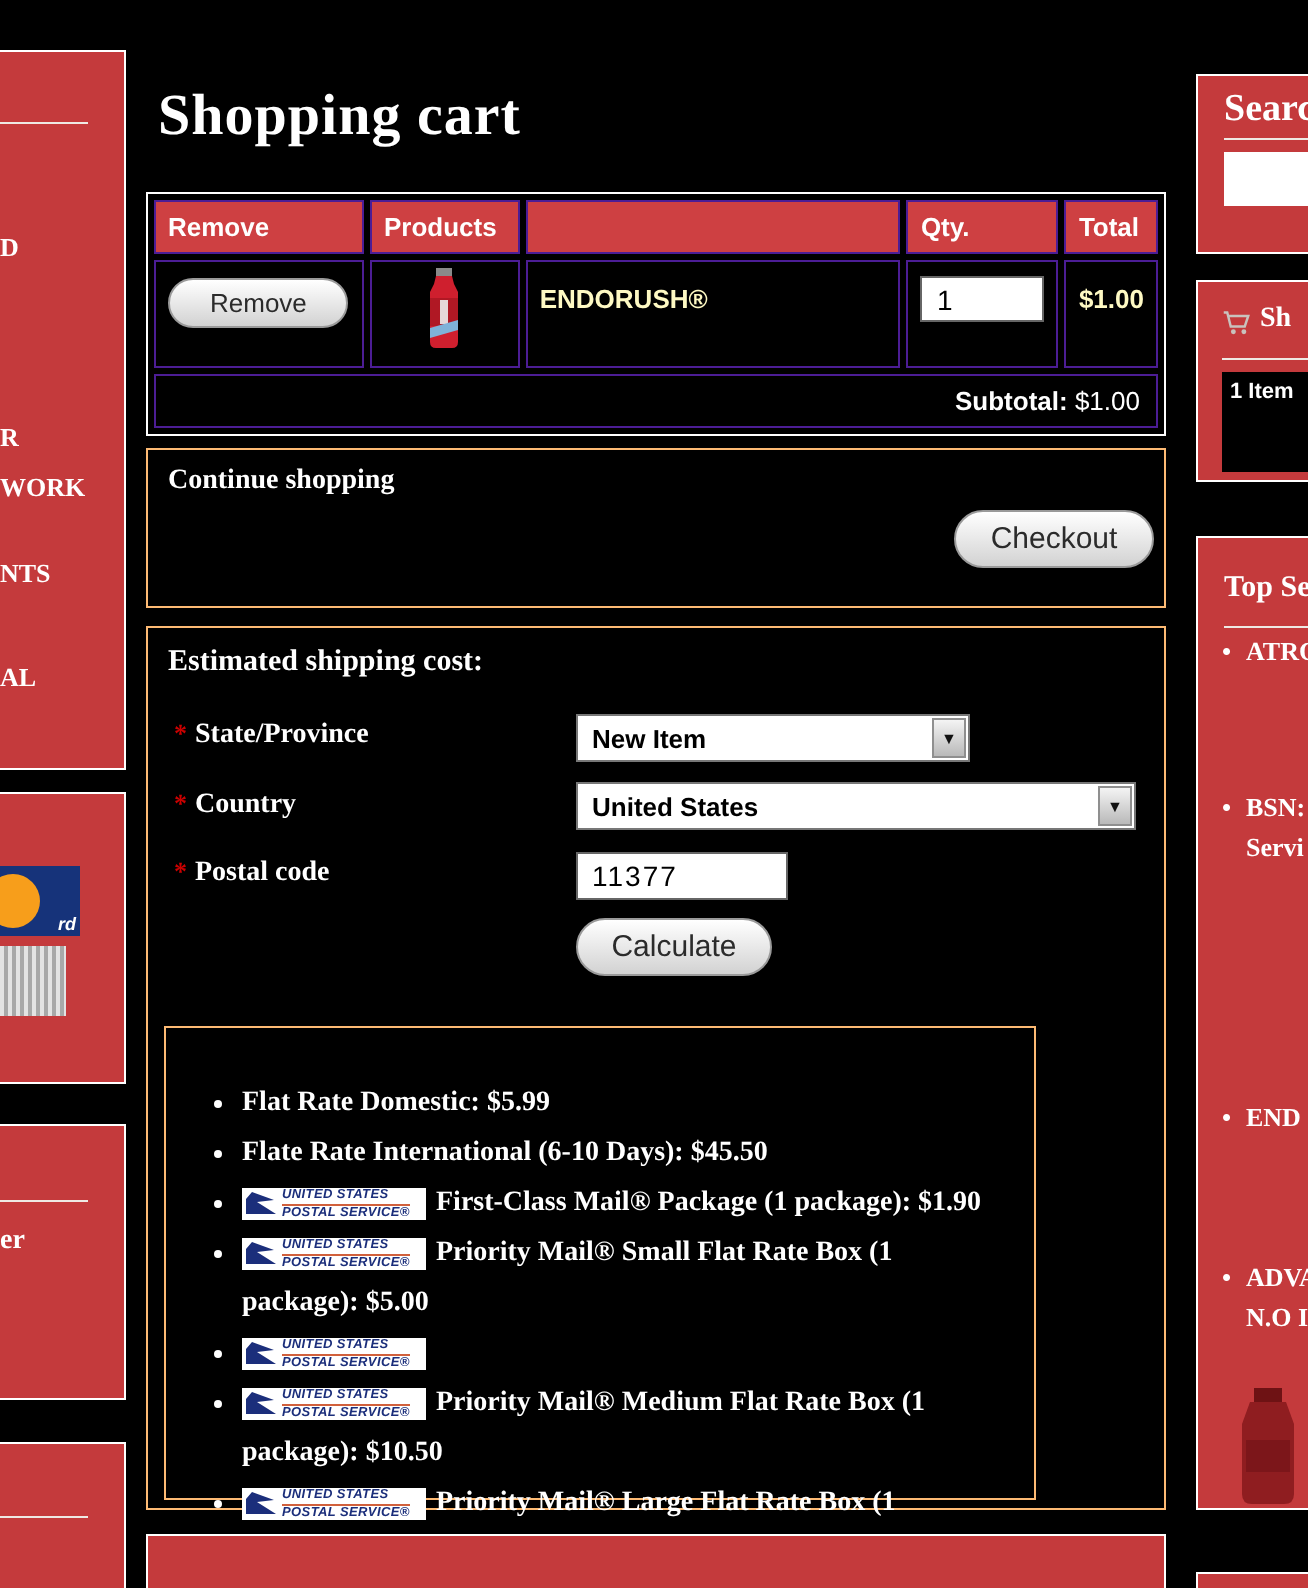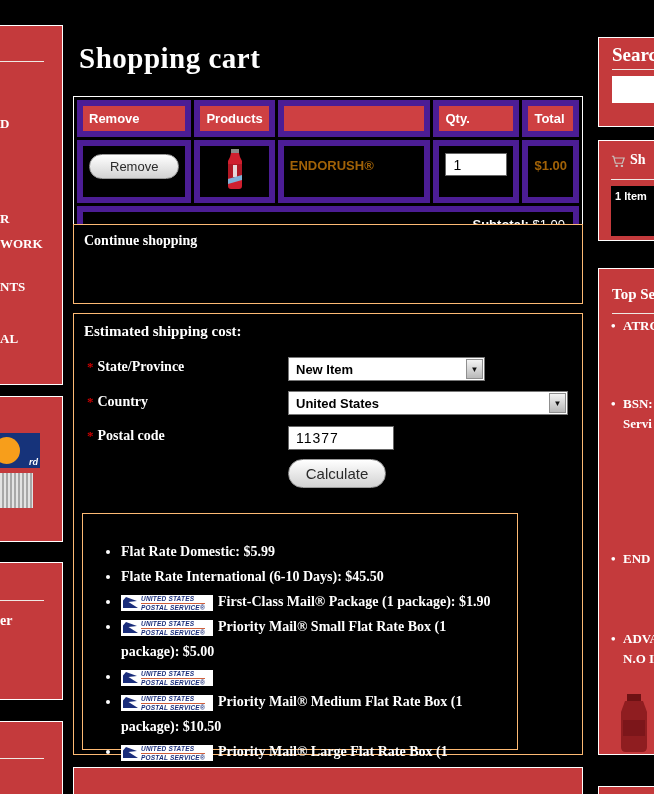--- a/index.html
+++ b/index.html
@@ -13,24 +13,24 @@
 
   
   .pill{display:inline-block;box-sizing:border-box;border-radius:15px;border:1px solid #9a9a9a;
         background:linear-gradient(#ffffff,#d2d2d2);color:#2b2b2b;
         font:15px "Liberation Sans","DejaVu Sans",sans-serif;text-align:center;
         padding:5px 16px;cursor:pointer;box-shadow:0 1px 1px rgba(0,0,0,.5);}
 
   
   table.cart{position:absolute;left:73px;top:96px;width:510px;border-collapse:separate;border-spacing:3px;
              border:1px solid #fff;background:#000;}
-  table.cart td{border:6px solid #4c1d95;box-sizing:border-box;vertical-align:top;}
+  table.cart td{border:1px solid #4c1d95;box-sizing:border-box;vertical-align:top;}
   td.hd{background:#ce4042;color:#fff;font:bold 13px "Liberation Sans",sans-serif;padding:5px 6px;height:26px;}
   td.bd{height:48px;padding:4px 6px;}
-  .cellsans{font:bold 13px "Liberation Sans",sans-serif;color:#a16207;}
+  .cellsans{font:bold 13px "Liberation Sans",sans-serif;color:#fef9c3;}
   td.sub{padding:5px 8px;text-align:right;font:bold 13px "Liberation Sans",sans-serif;height:23px;}
   td.sub .val{font-weight:normal;}
 
   
   .blackbox{position:absolute;border:1px solid #fdba74;box-sizing:border-box;background:#000;}
 
   
   .fsel{position:absolute;height:24px;background:#fff;border:1px solid #777;box-sizing:border-box;
         font:600 13px "Liberation Sans",sans-serif;color:#000;cursor:pointer;}
   .fsel .txt{position:absolute;left:7px;top:4px;white-space:nowrap;}
@@ -131,20 +131,21 @@
     <td class="sub" colspan="5">
       <span>Subtotal:</span>
       <span class="val">$1.00</span>
     </td>
   </tr>
 </tbody>
   </table>
 
 <div class="blackbox" style="left:73px;top:224px;width:510px;height:80px;">
   <span class="abs serifb" style="left:10px;top:8px;font-size:14px;">Continue shopping</span>
+  <button class="pill" style="position:absolute;left:403px;top:30px;width:100px;">Checkout</button>
 </div>
 
 <div class="blackbox" style="left:73px;top:313px;width:510px;height:442px;">
   <span class="abs serifb" style="left:10px;top:9px;font-size:15px;">Estimated shipping cost:</span>
 
   <span class="lbl" style="left:13px;top:45px;"><span class="req">*</span><span>State/Province</span></span>
   <div class="fsel" style="left:214px;top:43px;width:197px;">
     <span class="txt">New Item</span>
     <span class="arrowbtn">▼</span>
   </div>

